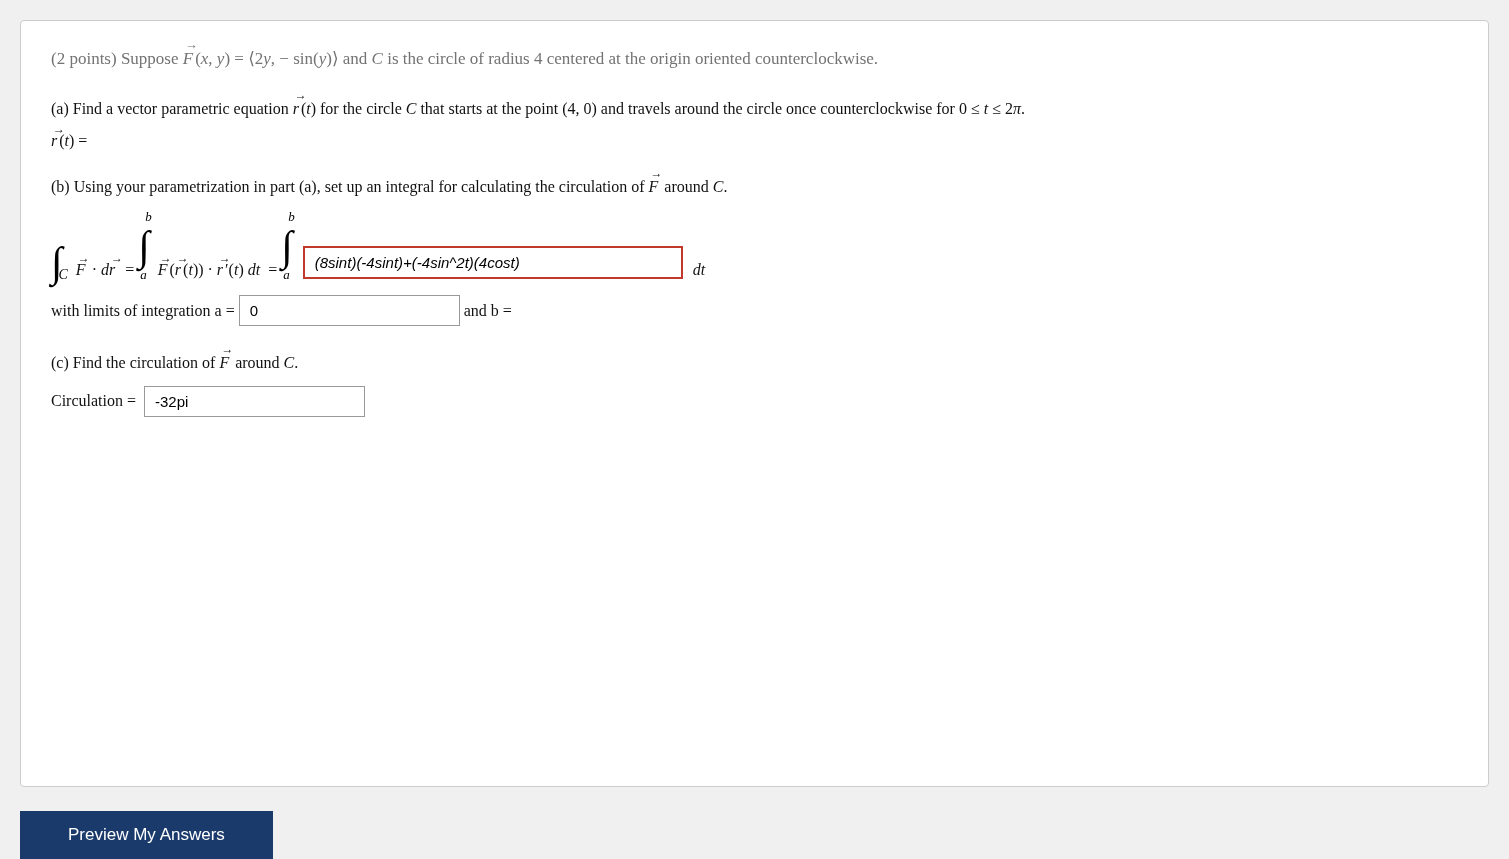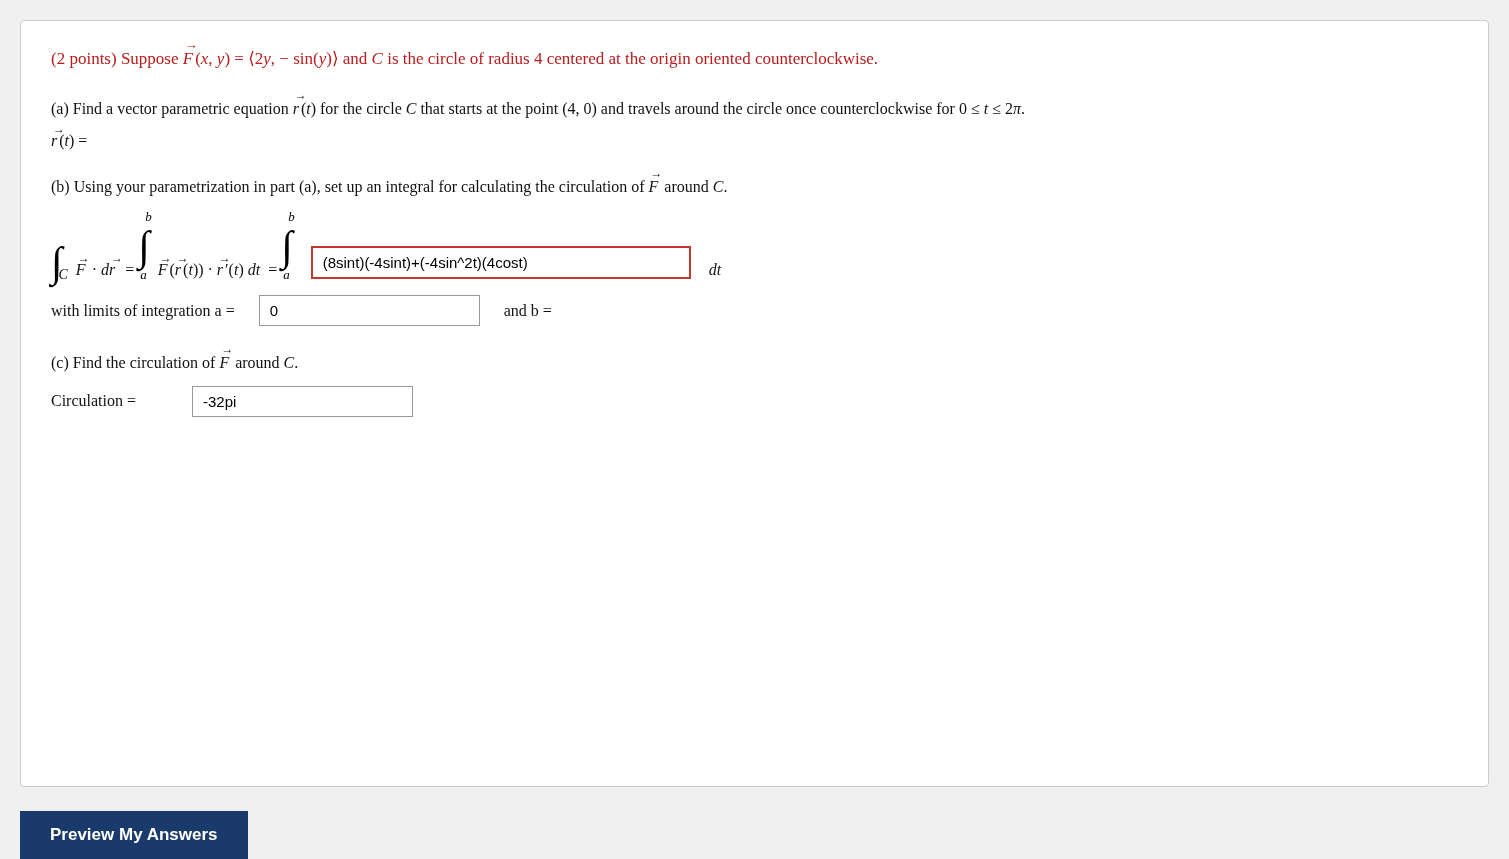--- a/index.html
+++ b/index.html
@@ -31,21 +31,21 @@
       border: 1px solid #ccc;
       border-radius: 4px;
       padding: 24px 30px 24px 30px;
       flex: 1;
       margin-bottom: 16px;
     }
     .problem-intro {
       font-size: 17px;
       line-height: 1.6;
       margin-bottom: 24px;
-      color: #b91c1c;
+      color: #737373;
     }
     .part-section {
       margin-bottom: 24px;
     }
     .part-label {
       font-size: 16px;
       line-height: 1.6;
       color: #111;
       margin-bottom: 10px;
     }
@@ -87,38 +87,38 @@
       line-height: 1;
       font-style: italic;
     }
     .integral-text {
       font-size: 16px;
       color: #111;
     }
     .limits-row {
       display: flex;
       align-items: center;
-      gap: 24px;
+      gap: 4px;
       flex-wrap: wrap;
       margin-top: 8px;
     }
     .buttons-bar {
       display: flex;
       gap: 4px;
       margin-top: 8px;
     }
     .btn-primary {
       background: #1a3a6b;
       color: #fff;
       border: none;
-      padding: 14px 30px;
+      padding: 14px 48px;
       font-size: 17px;
       cursor: pointer;
       font-family: Arial, sans-serif;
-      font-weight: 700;
+      font-weight: 400;
     }
     sub { font-size: 11px; vertical-align: sub; }
   </style>
 </head>
 <body>
 
 <div class="page-container">
 
 
   <div class="problem-box">
@@ -196,21 +196,21 @@
         </span>
 
         <span class="integral-text" style="padding-bottom: 4px;">= </span>
 
         <span style="display:inline-flex; flex-direction:column; align-items:center; margin: 0 0px;">
           <span style="font-size:13px; align-self:flex-end; margin-right:-2px;"><span class="math-italic">b</span></span>
           <span class="integral-symbol">∫</span>
           <span style="font-size:13px; align-self:flex-start; margin-left:2px;"><span class="math-italic">a</span></span>
         </span>
 
-        <input class="answer-input error-border" type="text" value="(8sint)(-4sint)+(-4sin^2t)(4cost)" style="min-width: 380px; margin: 0px 14px 4px;">
+        <input class="answer-input error-border" type="text" value="(8sint)(-4sint)+(-4sin^2t)(4cost)" style="min-width: 380px; margin: 0px 6px 4px; font-style: italic;">
 
         <span class="integral-text" style="padding-bottom: 4px;"><span class="math-italic">dt</span></span>
       </div>
 
       <div class="limits-row">
         <span class="answer-label">with limits of integration a =</span>
         <input class="answer-input" type="text" value="0" style="min-width: 120px;">
         <span class="answer-label">and b =</span>
       </div>
     </div>
@@ -218,21 +218,21 @@
     <div class="part-section">
       <div class="part-label">
         (c) Find the circulation of
         <span style="position:relative; display:inline-block; margin-right:2px;">
           <span style="position:absolute; top:-10px; left:2px; font-size:12px;">→</span>
           <span class="math-italic">F</span>
         </span> around <span class="math-italic">C</span>.
       </div>
       <div class="answer-row">
         <span class="answer-label">Circulation =</span>
-        <input class="answer-input" type="text" value="-32pi" style="min-width: 200px; margin-left: 48px;">
+        <input class="answer-input" type="text" value="-32pi" style="min-width: 200px;">
       </div>
     </div>
 
   </div>
 
   <div class="buttons-bar">
     <button class="btn-primary">Preview My Answers</button>
   </div>
 
 </div>

